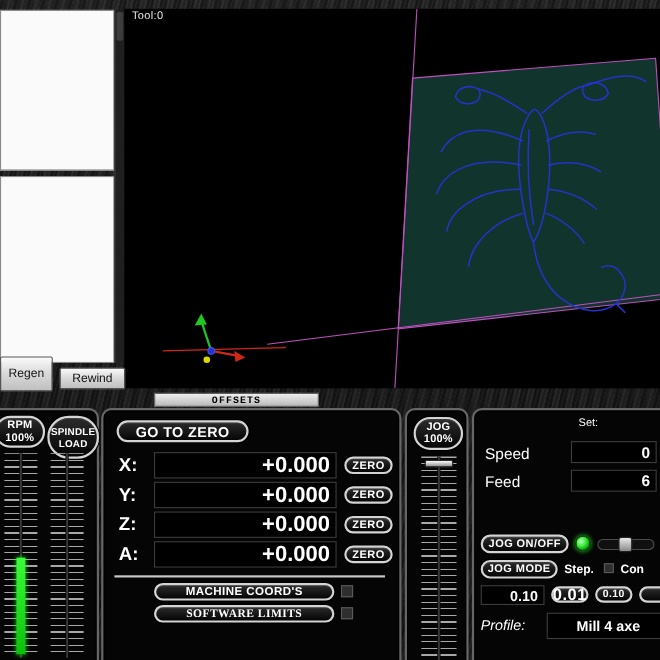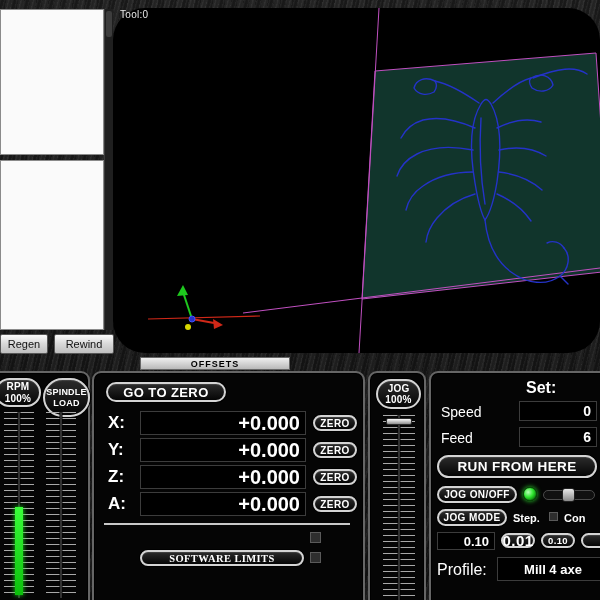--- a/index.html
+++ b/index.html
@@ -10,34 +10,34 @@
     background-image:
       repeating-linear-gradient(105deg, rgba(255,255,255,0.05) 0px, rgba(255,255,255,0.02) 1px, rgba(0,0,0,0.14) 2px, rgba(20,20,20,0) 4px),
       repeating-linear-gradient(100deg, rgba(0,0,0,0.22) 0 6px, rgba(70,70,70,0.12) 6px 12px),
       linear-gradient(180deg,#232323,#161616);
   }
   
   .white-box{position:absolute;background:#fafafa;border:1px solid #8a8a8a;box-sizing:border-box;}
   .vscroll{position:absolute;background:#1f1f1f;border-left:1px solid #3a3a3a;box-sizing:border-box;}
   .vscroll .thumb{position:absolute;left:1px;right:1px;top:2px;height:26px;background:#3d3d3d;border-radius:2px;}
   
-  .toolpath{position:absolute;left:113px;top:8px;width:487px;height:345px;background:#000;border-radius:32px;}
+  .toolpath{position:absolute;left:113px;top:8px;width:487px;height:345px;background:#000;}
   .tool-label{position:absolute;left:7px;top:1px;color:#e8e8e8;font-size:10px;letter-spacing:.3px;}
   
   .btn3d{
     position:absolute;box-sizing:border-box;border:1px solid #555;border-radius:2px;
     background:linear-gradient(180deg,#fbfbfb,#d9d9d9 48%,#bfbfbf);
     color:#111;font-size:11px;font-family:"Liberation Sans",sans-serif;
     display:flex;align-items:center;justify-content:center;padding:0;cursor:default;
   }
   .offsets-tab{
     position:absolute;left:140px;top:357px;width:150px;height:13px;box-sizing:border-box;
     background:linear-gradient(180deg,#efefef,#b9b9b9);border:1px solid #666;
     color:#000;font-size:9px;font-weight:bold;letter-spacing:1px;
-    display:flex;align-items:center;justify-content:center;
+    display:flex;align-items:center;justify-content:center;font-family:Liberation Mono, monospace;
   }
   
   .panel{
     position:absolute;box-sizing:border-box;background:#050505;
     border:2px solid #666;border-radius:9px;
     box-shadow:inset 0 0 0 1px #000;
   }
   .stadium{
     position:absolute;box-sizing:border-box;border:2px solid #d4d4d4;border-radius:999px;
     background:linear-gradient(180deg,#2b2b2b,#050505);
@@ -136,21 +136,21 @@
         <path d="M386,164 C403,166 418,172 429,182"></path>
         <path d="M384,186 C398,192 410,201 418,213"></path>
         <path d="M372,212 C374,232 382,252 398,264 C414,276 434,278 447,268 C456,261 458,248 451,240"></path>
         <path d="M451,240 C447,234 440,232 434,235"></path>
         <path d="M447,268 L455,276"></path>
       </g>
     </svg>
     <span class="tool-label">Tool:0</span>
   </div>
 
-  <button class="btn3d" style="left:0;top:334px;width:48px;height:20px;">Regen</button>
+  <button class="btn3d" style="left:0;top:324px;width:48px;height:32px;">Regen</button>
   <button class="btn3d" style="left:54px;top:334px;width:60px;height:20px;">Rewind</button>
 
   <div class="offsets-tab">OFFSETS</div>
 
   <div class="panel" style="left:-25px;top:371px;width:115px;height:239px;">
     <div class="stadium two-line" style="left:18px;top:5px;width:46px;height:29px;font-size:10px;">
       <span>RPM</span>
       <span>100%</span>
     </div>
     <div class="stadium two-line" style="left:66px;top:5px;width:47px;height:39px;font-size:9px;">
@@ -177,61 +177,61 @@
     <span class="axis-label" style="left:14px;top:94px;">Z:</span>
     <div class="black-display" style="left:46px;top:92px;width:166px;height:24px;font-size:20px;">+0.000</div>
     <button class="stadium" style="left:219px;top:96px;width:44px;height:16px;font-size:10px;">ZERO</button>
 
     <span class="axis-label" style="left:14px;top:121px;">A:</span>
     <div class="black-display" style="left:46px;top:119px;width:166px;height:24px;font-size:20px;">+0.000</div>
     <button class="stadium" style="left:219px;top:123px;width:44px;height:16px;font-size:10px;">ZERO</button>
 
     <div class="divider" style="left:10px;top:150px;width:246px;height:2px;"></div>
 
+    <button class="stadium" style="left:46px;top:157px;width:164px;height:16px;font-size:10.5px;">MACHINE COORD'S</button>
     <div class="led-square" style="left:216px;top:159px;width:11px;height:11px;"></div>
 
     <button class="stadium" style="left:46px;top:177px;width:164px;height:16px;font-size:10.5px;font-family:Liberation Serif, serif;">SOFTWARE LIMITS</button>
     <div class="led-square" style="left:216px;top:179px;width:11px;height:11px;"></div>
 
   </div>
 
   <div class="panel" style="left:368px;top:371px;width:58px;height:239px;">
     <div class="stadium two-line" style="left:6px;top:6px;width:45px;height:30px;font-size:10px;">
       <span>JOG</span>
       <span>100%</span>
     </div>
     <div class="ruler" style="left:13px;top:42px;width:32px;height:188px;">
       <div class="slider-handle" style="top:3px;"></div>
     </div>
   </div>
 
   <div class="panel" style="left:429px;top:371px;width:182px;height:239px;">
-    <span class="white-text" style="left:95px;top:6px;font-size:16px;font-weight:bold;">Set:</span>
+    <span class="white-text" style="left:95px;top:6px;font-size:10px;">Set:</span>
 
     <span class="white-text" style="left:10px;top:31px;font-size:14px;">Speed</span>
     <div class="black-display" style="left:88px;top:28px;width:78px;height:20px;font-size:14px;">0</div>
 
     <span class="white-text" style="left:10px;top:57px;font-size:14px;">Feed</span>
     <div class="black-display" style="left:88px;top:54px;width:78px;height:20px;font-size:14px;">6</div>
 
-    <button class="stadium" style="left:6px;top:82px;width:160px;height:23px;font-size:13.5px;">RUN FROM HERE</button>
 
     <button class="stadium" style="left:6px;top:113px;width:80px;height:17px;font-size:10px;">JOG ON/OFF</button>
     <div class="led-round" style="left:92px;top:114px;width:14px;height:14px;"></div>
     <div class="mini-slider" style="left:112px;top:117px;width:52px;">
       <div class="knob" style="left:18px;"></div>
     </div>
 
     <button class="stadium" style="left:6px;top:136px;width:70px;height:17px;font-size:10px;">JOG MODE</button>
     <span class="white-text" style="left:82px;top:139px;font-size:11px;font-weight:bold;">Step.</span>
     <div class="led-square" style="left:118px;top:139px;width:9px;height:9px;"></div>
     <span class="white-text" style="left:133px;top:139px;font-size:11px;font-weight:bold;">Con</span>
 
     <div class="black-display" style="left:6px;top:159px;width:58px;height:18px;font-size:13px;">0.10</div>
     <button class="stadium" style="left:70px;top:160px;width:34px;height:15px;font-size:15px;">0.01</button>
     <button class="stadium" style="left:110px;top:160px;width:34px;height:15px;font-size:9.5px;">0.10</button>
     <button class="stadium" style="left:150px;top:160px;width:34px;height:15px;font-size:9.5px;"></button>
 
-    <span class="white-text" style="left:6px;top:188px;font-size:16px;">Profile:</span>
+    <span class="white-text" style="left:6px;top:188px;font-size:13px;font-style:italic;">Profile:</span>
     <div class="black-display" style="left:66px;top:184px;width:112px;height:24px;font-size:13px;justify-content:center;">Mill 4 axe</div>
   </div>
 
 </div>
 
 </body></html>

